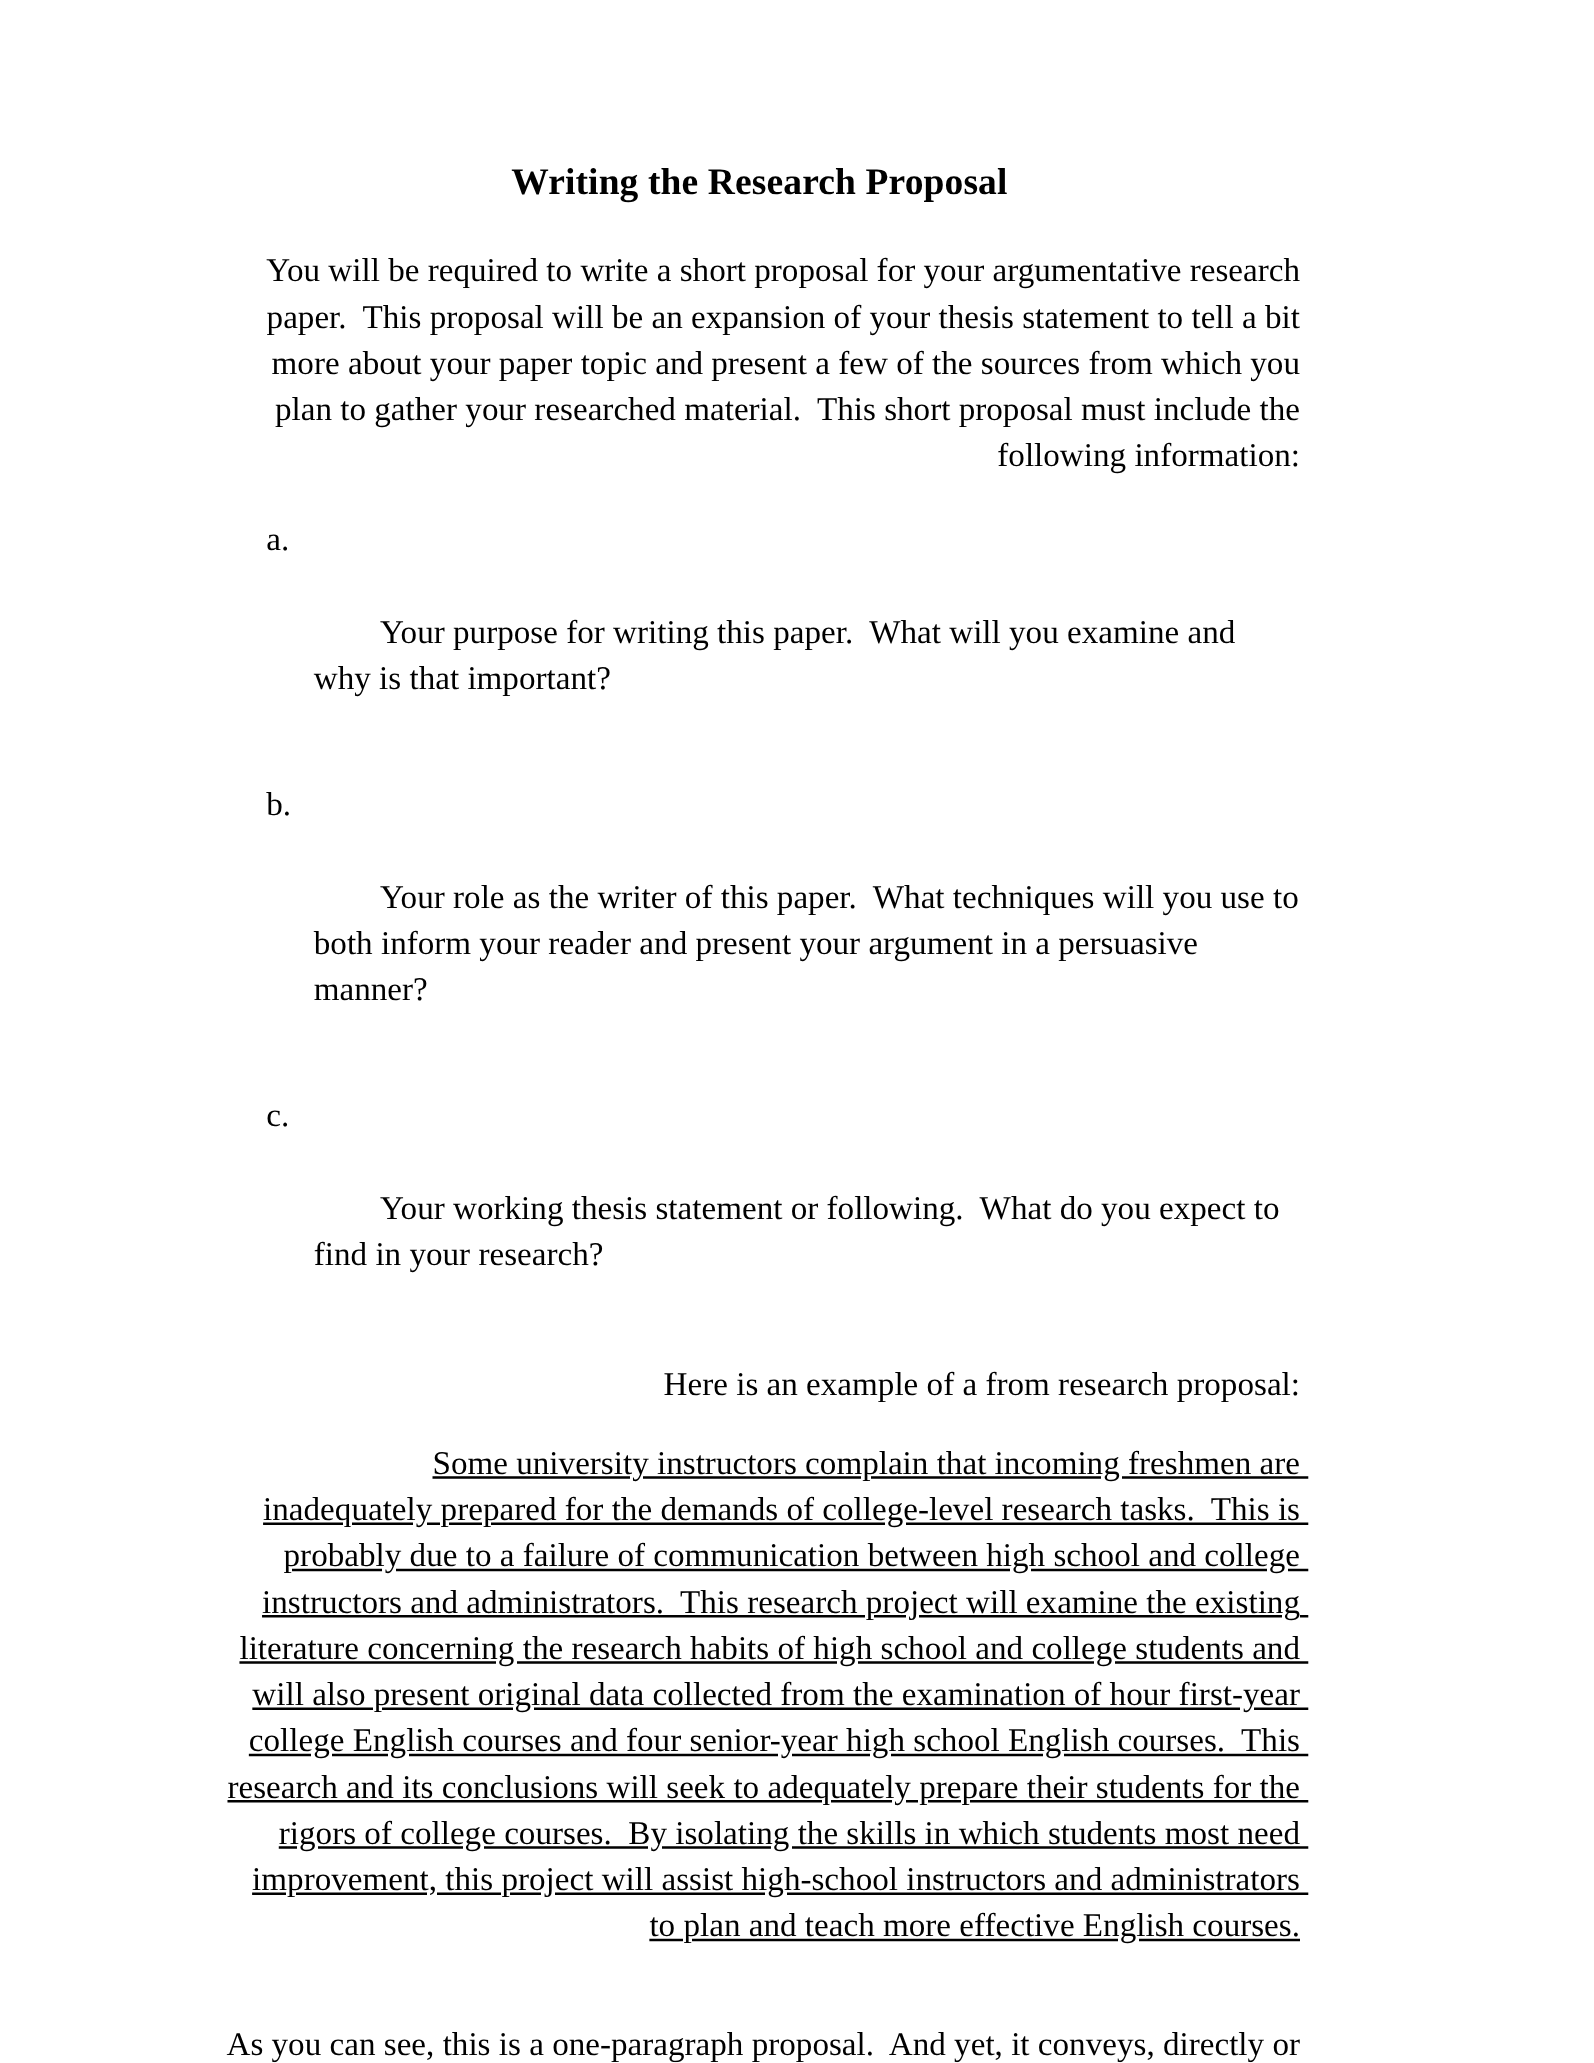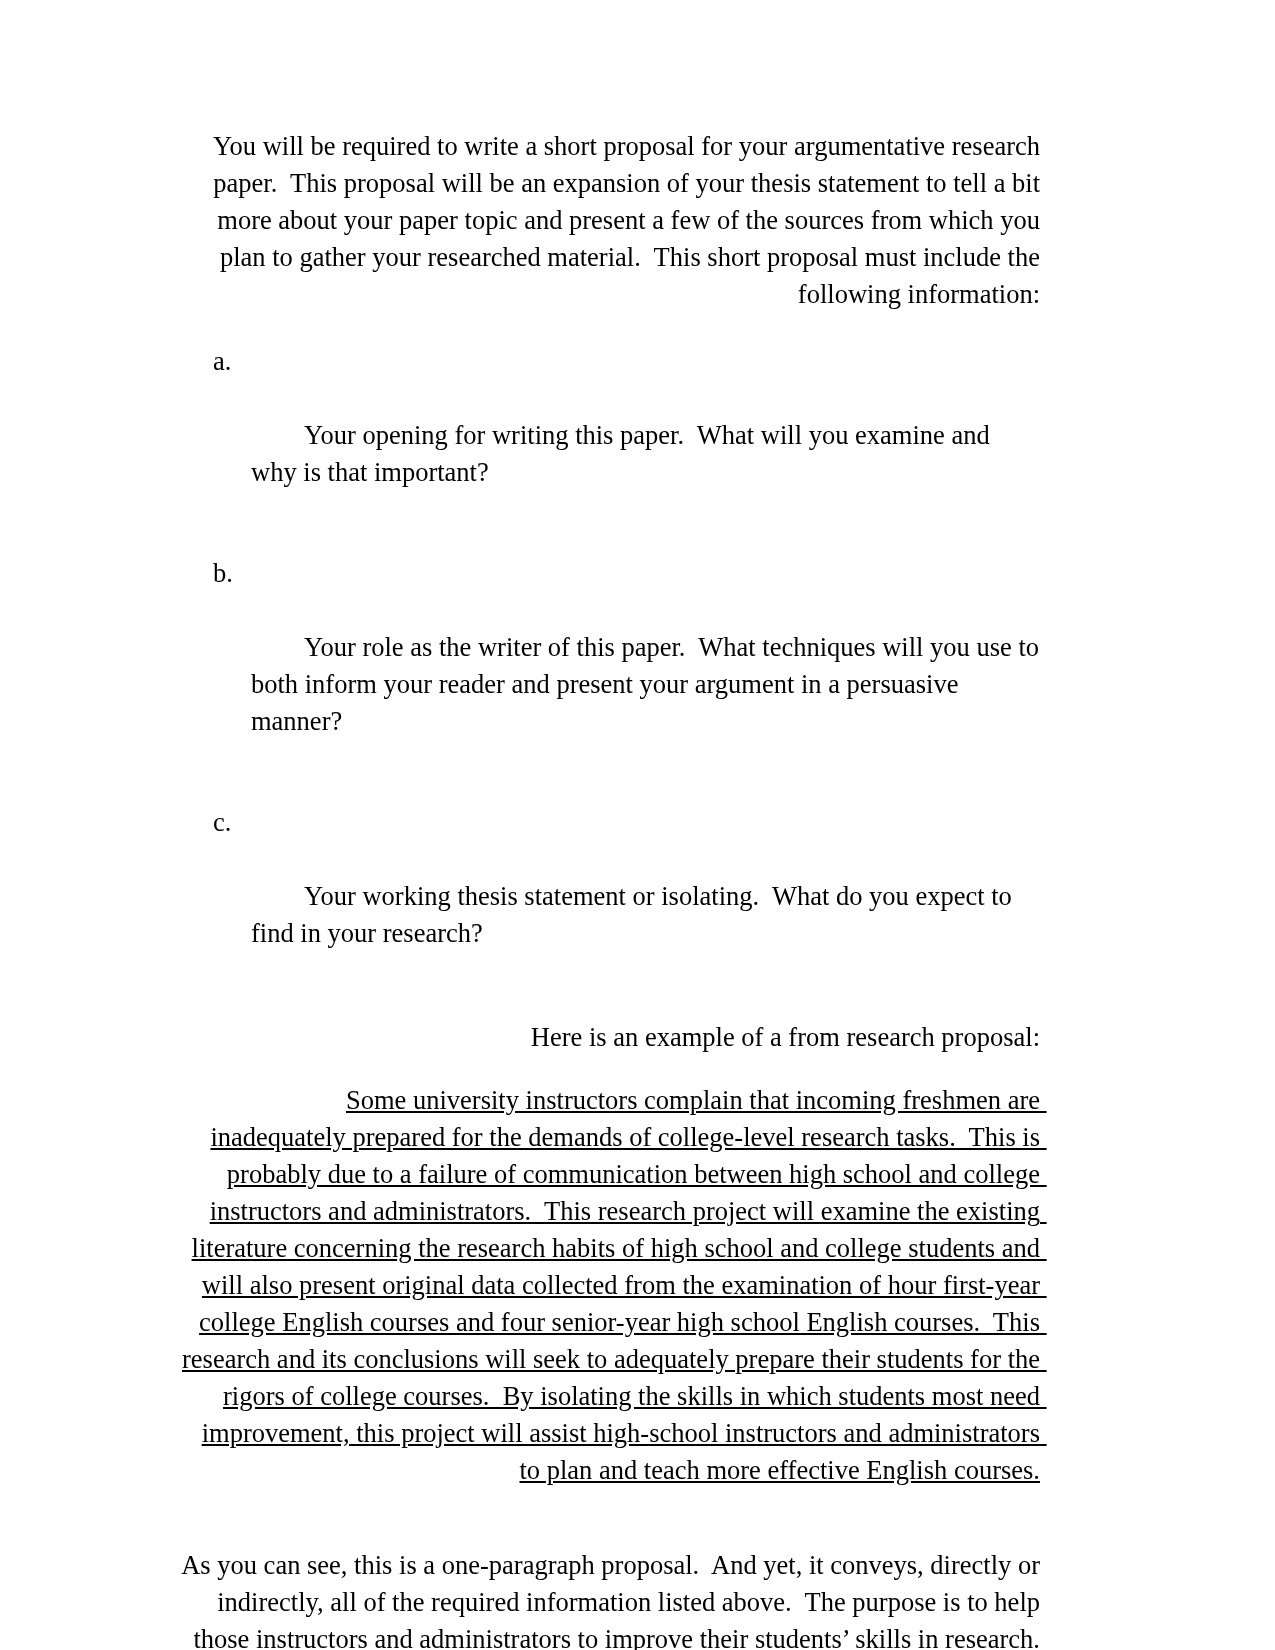--- a/index.html
+++ b/index.html
@@ -86,35 +86,36 @@
   .spacer-block {
     height: 58px;
   }
 </style>
 </head>
 <body>
 
 <div class="page">
   <div class="content">
 
+    <h1 class="doc-title">Writing the Research Proposal</h1>
 
     <p class="para">You will be required to write a short proposal for your argumentative research paper.  This proposal will be an expansion of your thesis statement to tell a bit more about your paper topic and present a few of the sources from which you plan to gather your researched material.  This short proposal must include the following information:</p>
 
     <ul class="list">
       <li class="list-item">
         <span class="list-marker">a.</span>
-        <span>Your opening for writing this paper.  What will you examine and why is that important?</span>
+        <span>Your purpose for writing this paper.  What will you examine and why is that important?</span>
       </li>
       <li class="list-item">
         <span class="list-marker">b.</span>
         <span>Your role as the writer of this paper.  What techniques will you use to both inform your reader and present your argument in a persuasive manner?</span>
       </li>
       <li class="list-item">
         <span class="list-marker">c.</span>
-        <span>Your working thesis statement or isolating.  What do you expect to find in your research?</span>
+        <span>Your working thesis statement or following.  What do you expect to find in your research?</span>
       </li>
     </ul>
 
     <p class="para">Here is an example of a from research proposal:</p>
 
     <p class="para indented no-gap-bottom">Some university instructors complain that incoming freshmen are inadequately prepared for the demands of college-level research tasks.  This is probably due to a failure of communication between high school and college instructors and administrators.  This research project will examine the existing literature concerning the research habits of high school and college students and will also present original data collected from the examination of hour first-year college English courses and four senior-year high school English courses.  This research and its conclusions will seek to adequately prepare their students for the rigors of college courses.  By isolating the skills in which students most need improvement, this project will assist high-school instructors and administrators to plan and teach more effective English courses.</p>
 
     <div class="spacer-block"></div>
 
     <p class="para">As you can see, this is a one-paragraph proposal.  And yet, it conveys, directly or indirectly, all of the required information listed above.  The purpose is to help those instructors and administrators to improve their students’ skills in research.  The researcher’s role in the project is both to inform the audience, and to advocate a particular course of action (by drawing forceful conclusions concerning what methods seem to work best at the high school level).  And the working thesis is contained in the opening lines: that the inadequate preparation of incoming college freshman is due to high-school teachers’ poor understanding of college-level work.</p>

